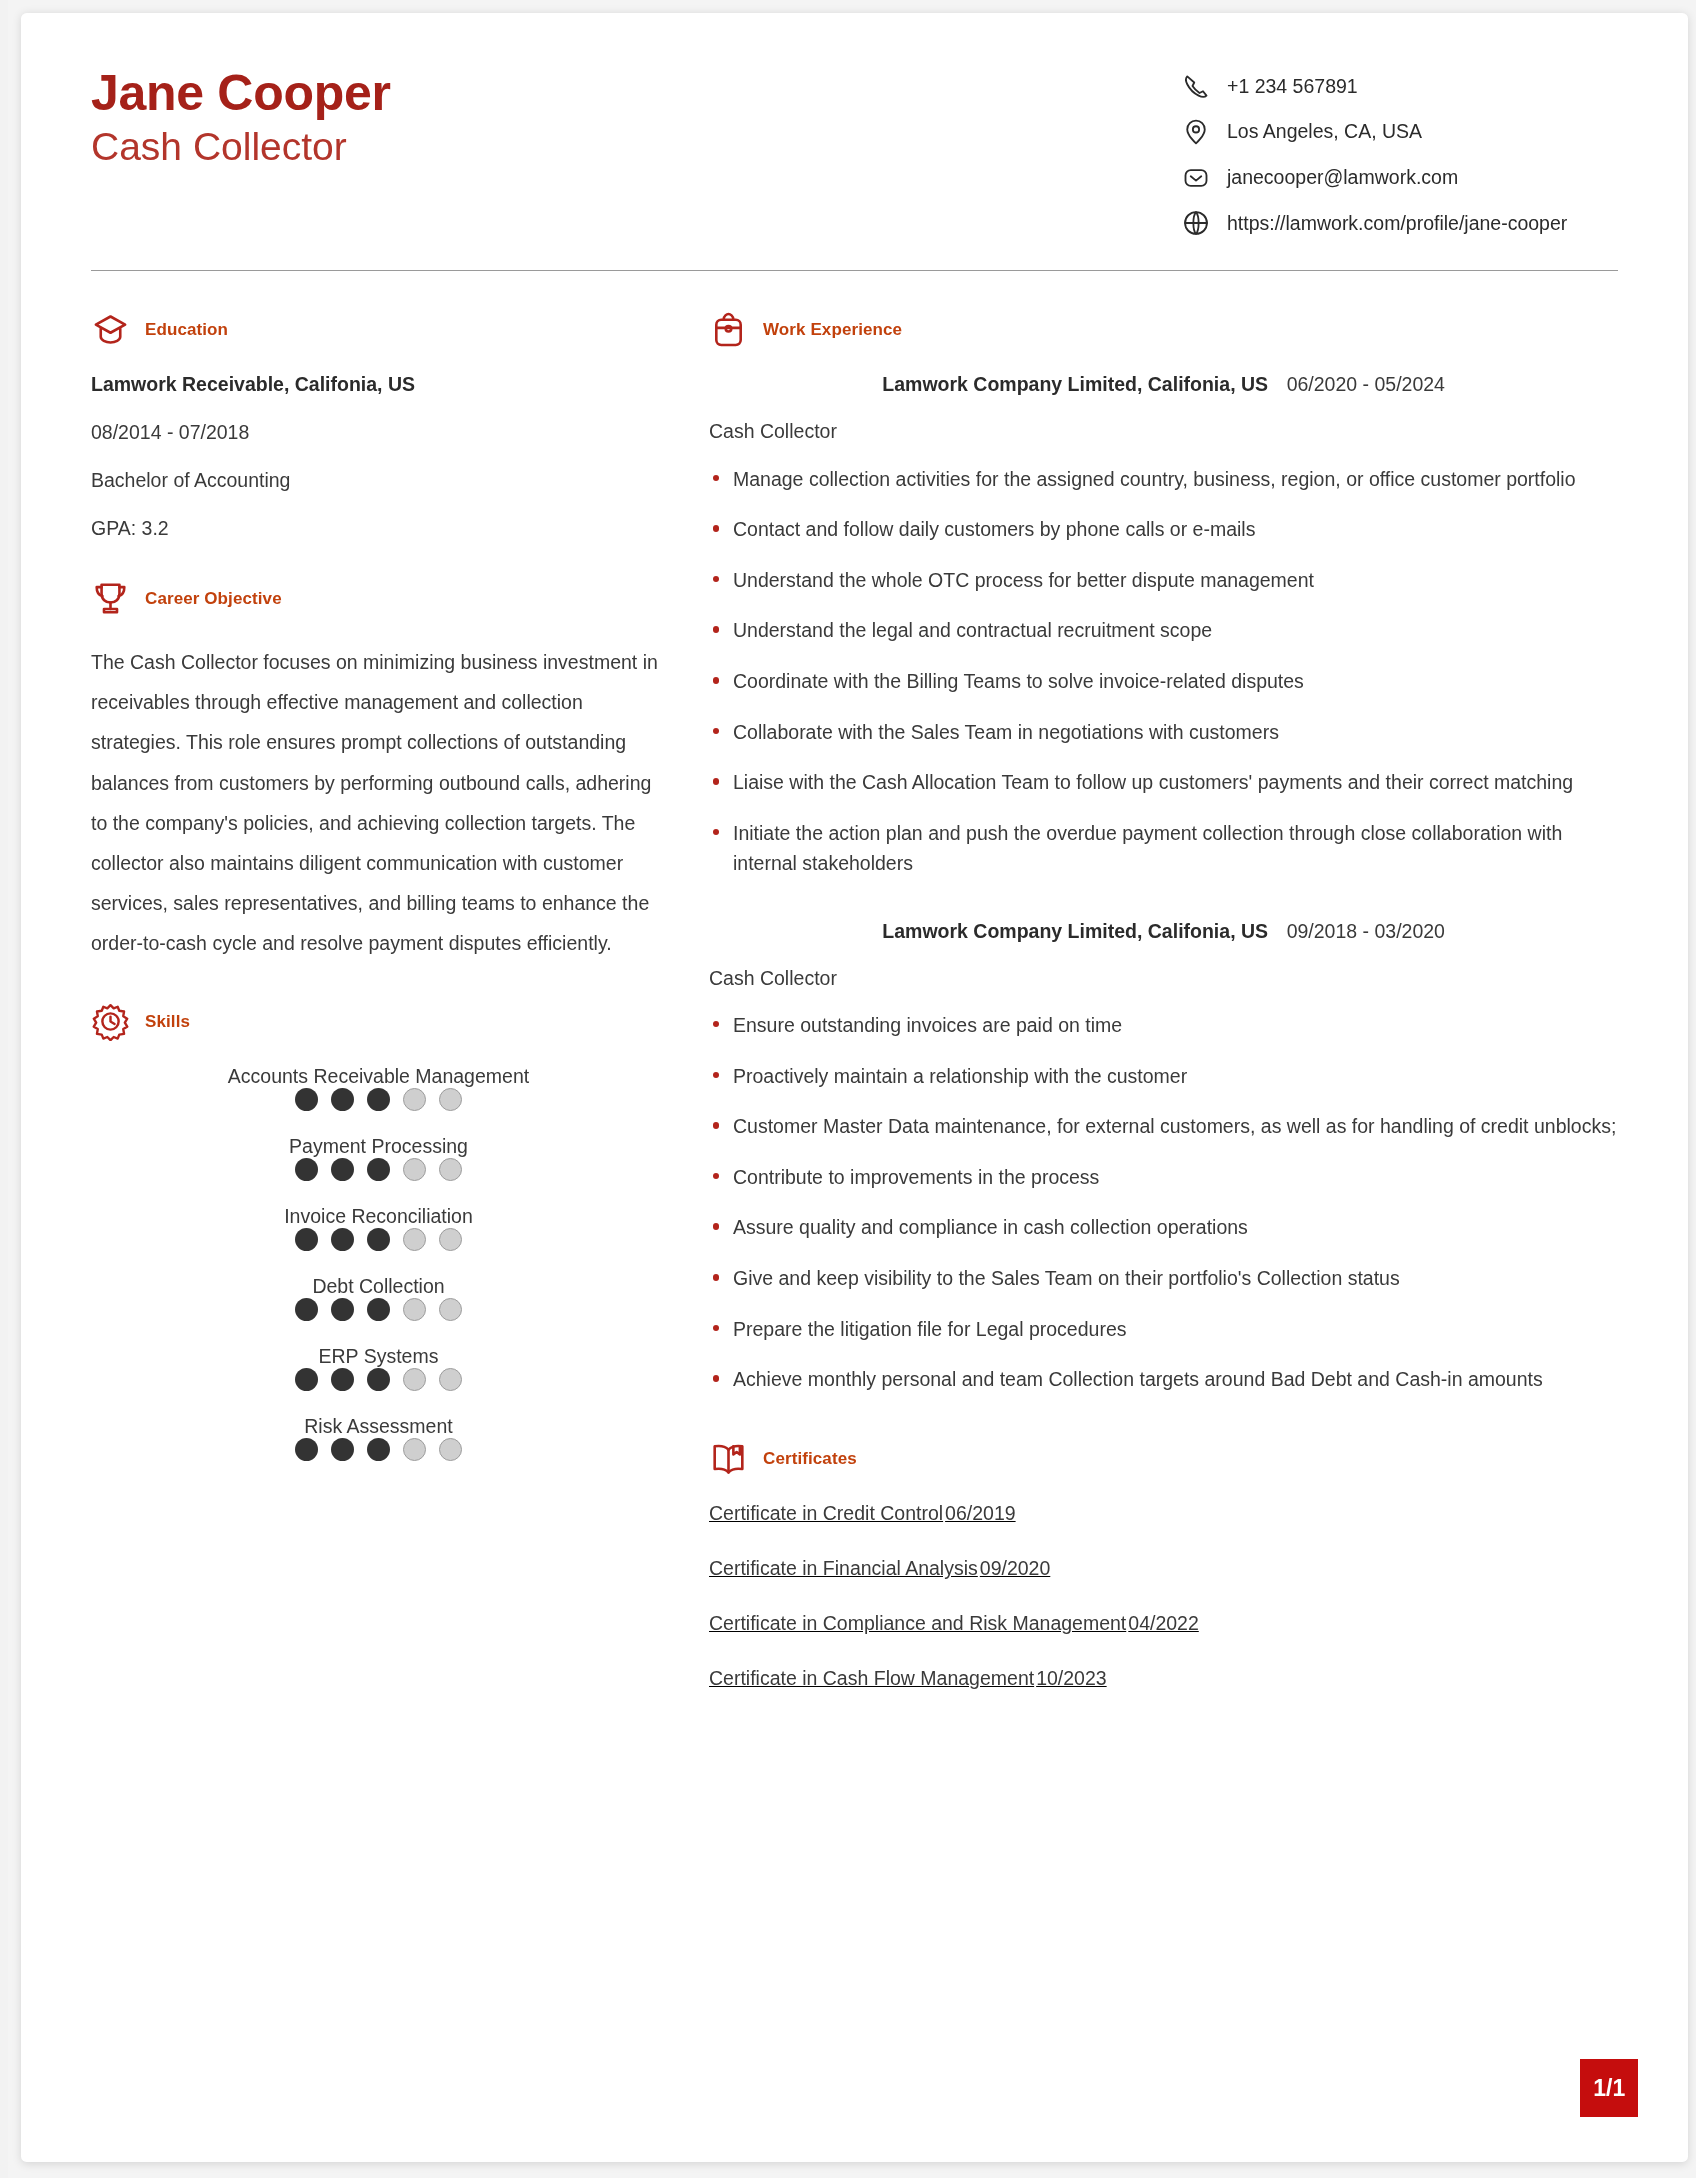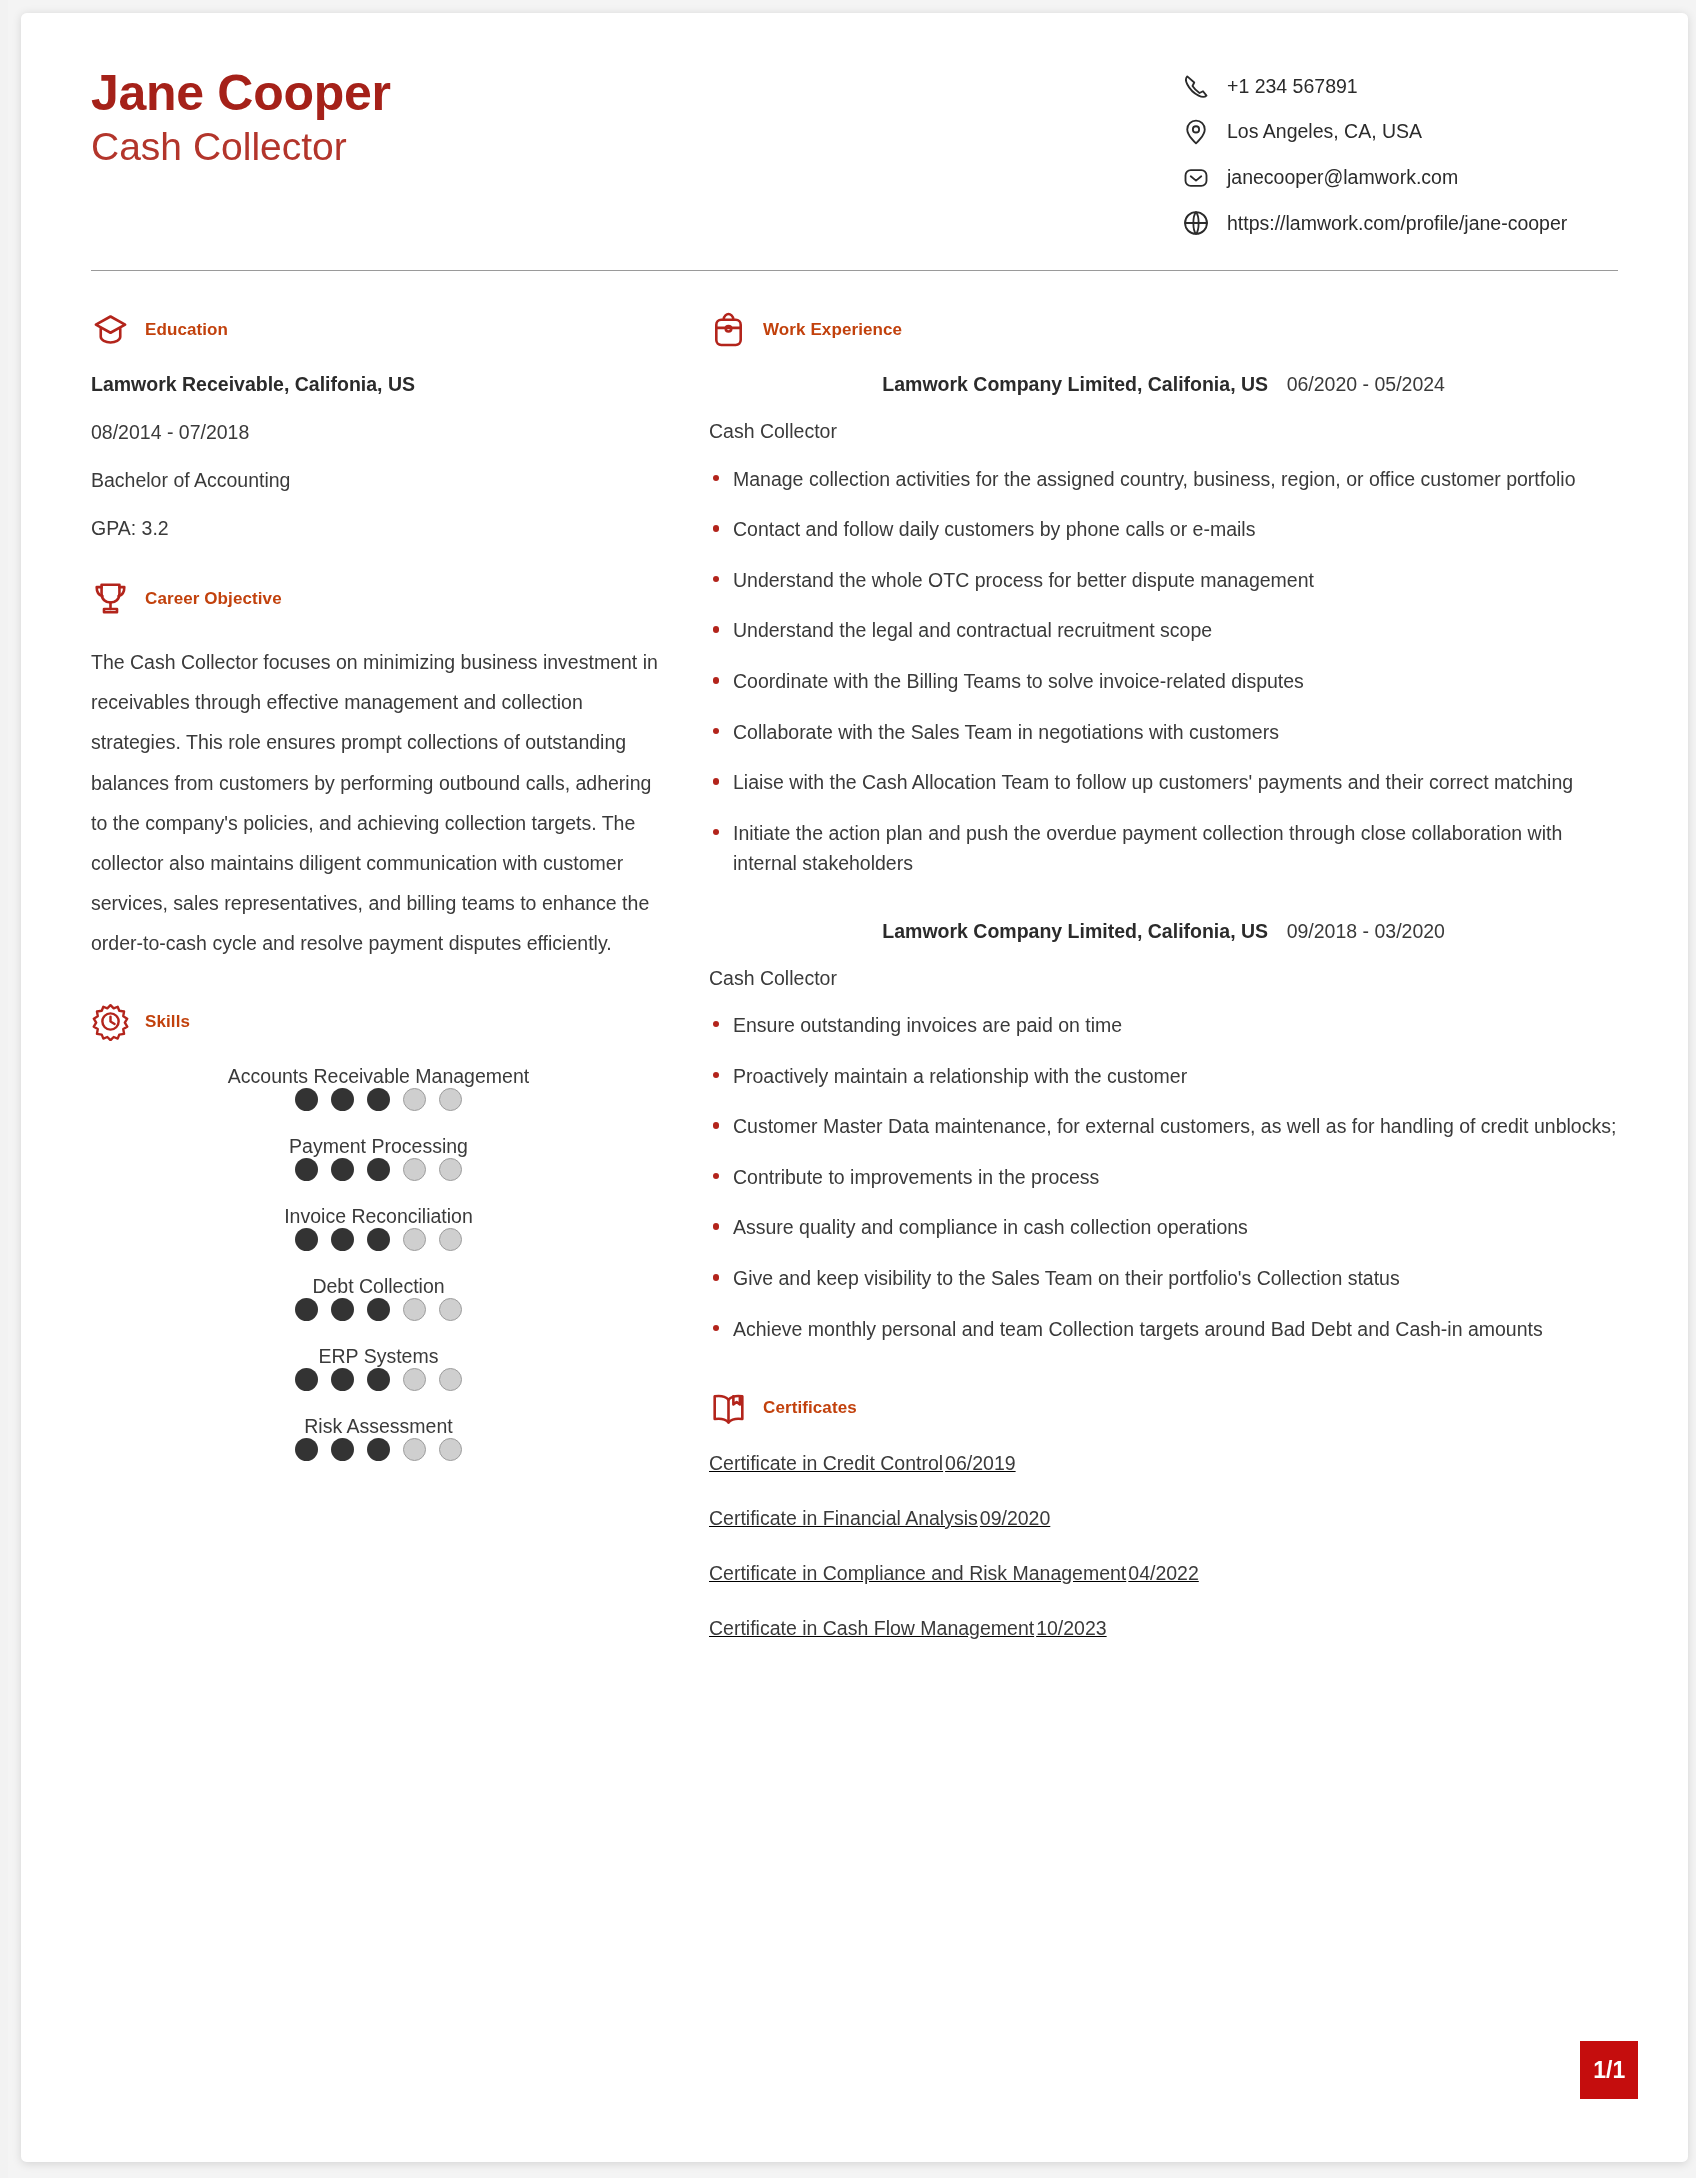--- a/index.html
+++ b/index.html
@@ -199,21 +199,21 @@
     text-decoration: underline;
   }
   .cert-row:last-child { margin-bottom: 0; }
   .cert-name { font-size: 19.5px; color: #3a3a3a; }
   .cert-date { font-size: 19.5px; color: #3a3a3a; white-space: nowrap; }
 
   
   .page-badge {
     position: absolute;
     right: 50px;
-    bottom: 63px;
+    bottom: 45px;
     background: #c50d0d;
     color: #ffffff;
     font-size: 23px;
     font-weight: bold;
     width: 58px;
     height: 58px;
     display: flex;
     align-items: center;
     justify-content: center;
   }
@@ -416,20 +416,21 @@
                   <span class="job-dates">09/2018 - 03/2020</span>
                 </div>
                 <div class="job-role">Cash Collector</div>
                 <ul class="bullets">
                   <li>Ensure outstanding invoices are paid on time</li>
                   <li>Proactively maintain a relationship with the customer</li>
                   <li>Customer Master Data maintenance, for external customers, as well as for handling of credit unblocks;</li>
                   <li>Contribute to improvements in the process</li>
                   <li>Assure quality and compliance in cash collection operations</li>
                   <li>Give and keep visibility to the Sales Team on their portfolio's Collection status</li>
+                  <li>Prepare the litigation file for Legal procedures</li>
                   <li>Achieve monthly personal and team Collection targets around Bad Debt and Cash-in amounts</li>
                 </ul>
               </div>
             </div>
       </div>
 
       <div class="section cert-section">
         <div class="section-head">
           <span class="ico">
             <svg viewBox="0 0 48 48" width="39" height="39" fill="none" stroke="#b3241b" stroke-width="3.2" stroke-linejoin="round" stroke-linecap="round">

